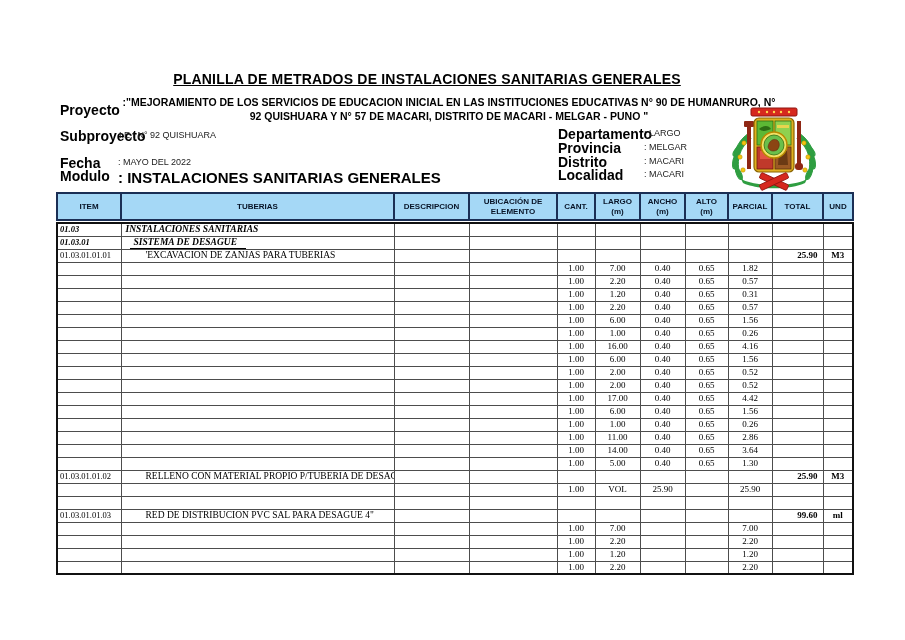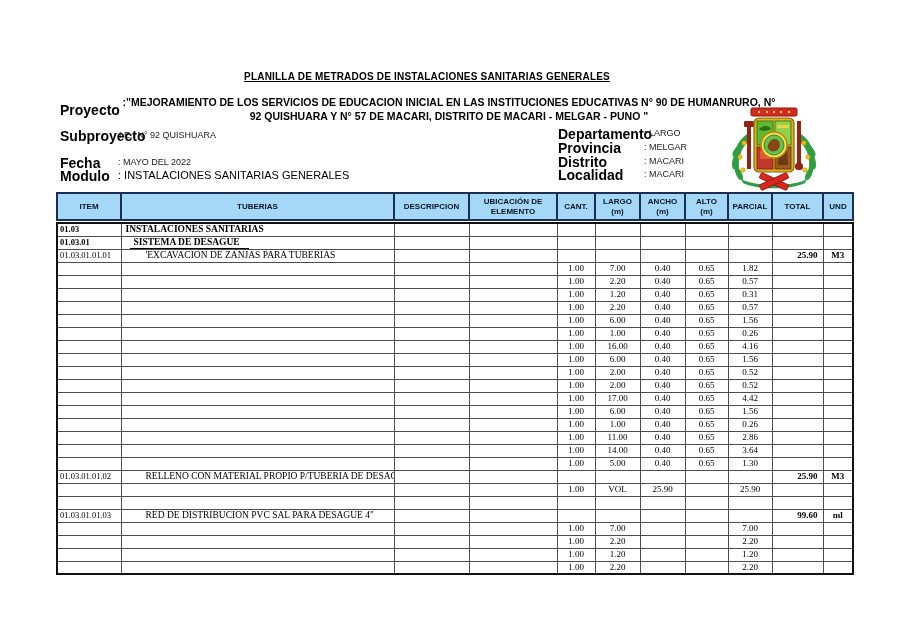--- a/index.html
+++ b/index.html
@@ -7,29 +7,29 @@
   html,body { margin:0; padding:0; }
   body {
     width:905px; height:640px; background:#ffffff; position:relative;
     font-family:"Liberation Sans", sans-serif; color:#000; overflow:hidden;
   }
   .page { position:absolute; inset:0; background:#fff; }
 
   
   .title {
     position:absolute; top:71px; left:0; width:854px; text-align:center;
-    font-size:10px; font-weight:bold; text-decoration:underline; letter-spacing:.2px;
+    font-size:14px; font-weight:bold; text-decoration:underline; letter-spacing:.2px;
   }
   .lbl { position:absolute; font-size:14px; font-weight:bold; white-space:nowrap; }
   .val { position:absolute; font-size:9px; color:#222; white-space:nowrap; }
   .proyecto-value {
     position:absolute; top:96px; left:120px; width:658px; text-align:center;
     font-size:10.5px; font-weight:bold; line-height:1.3;
   }
-  .modulo-val { font-weight:normal; font-size:11px; color:#000; }
+  .modulo-val { font-weight:bold; font-size:15px; color:#000; }
 
   
   .logo { position:absolute; left:727px; top:107px; width:94px; height:84px; }
 
   
   table { border-collapse:collapse; table-layout:fixed;border-radius:13px; }
   col.c-item{width:64px} col.c-partida{width:273px} col.c-descripcion{width:75px}
   col.c-ubicacion{width:88px} col.c-cant{width:38px} col.c-largo{width:45px}
   col.c-ancho{width:45px} col.c-alto{width:43px} col.c-parcial{width:44px}
   col.c-total{width:51px} col.c-und{width:30px}
@@ -47,21 +47,21 @@
     border:1px solid var(--grid); height:13px; line-height:11px; vertical-align:middle;
     font-family:"Liberation Serif", serif; font-size:9px; padding:0 2px;
     overflow:hidden; white-space:nowrap;
   }
   .body-table td.col-item { font-size:8.5px; padding-left:2px; text-align:left; }
   .body-table td.col-partida { text-align:left; font-size:9.5px; }
   .body-table td.col-cant, .body-table td.col-largo, .body-table td.col-ancho,
   .body-table td.col-alto, .body-table td.col-parcial, .body-table td.col-und { text-align:center; }
   .body-table td.col-total { text-align:right; padding-right:5px; }
 
-  tr.h1 td, tr.h2 td, tr.h3 td { font-weight:bold; }
+  tr.h1 td, tr.h2 td, tr.h3 td { font-weight:bold;font-style:italic; }
   tr.h1 td.col-partida span { border-bottom:1px solid #000; padding:0 12px 18px 2px; }
   tr.h2 td.col-partida { padding-left:8px; }
   tr.h2 td.col-partida span { border-bottom:1px solid #000; padding:8px 9px 1px 4px; }
   tr.h3 td.col-partida { padding-left:18px; }
   tr.part td.col-partida { padding-left:24px; }
   tr.part td.col-total, tr.part td.col-und { font-weight:bold; }
 </style>
 </head>
 <body>
 

